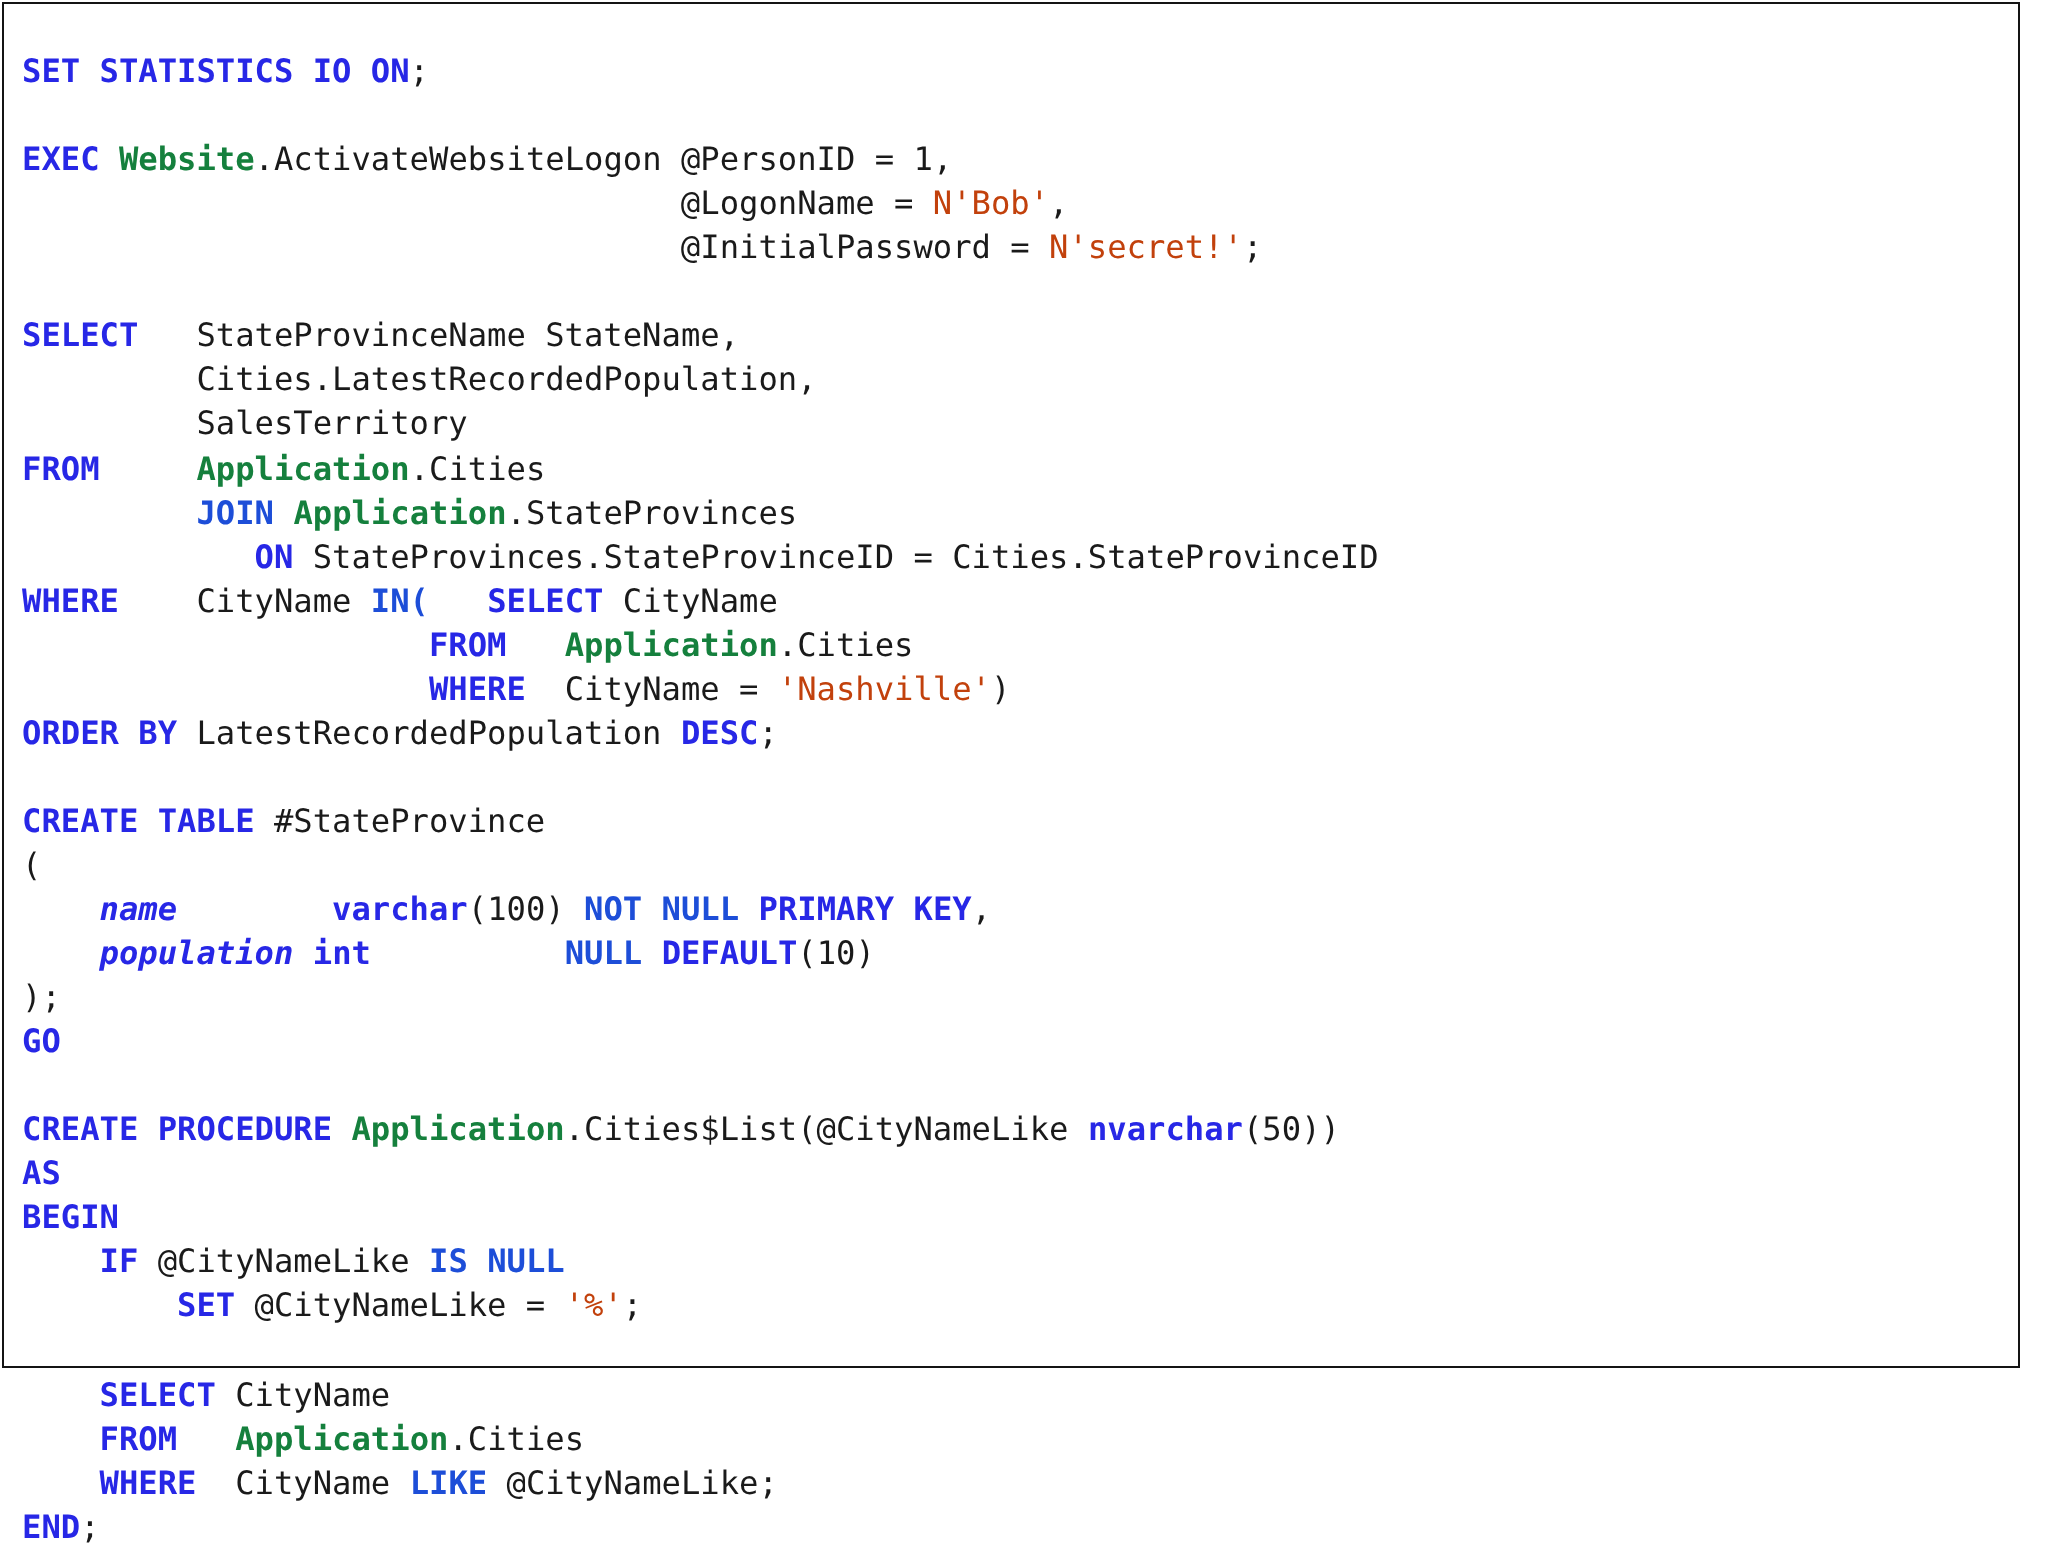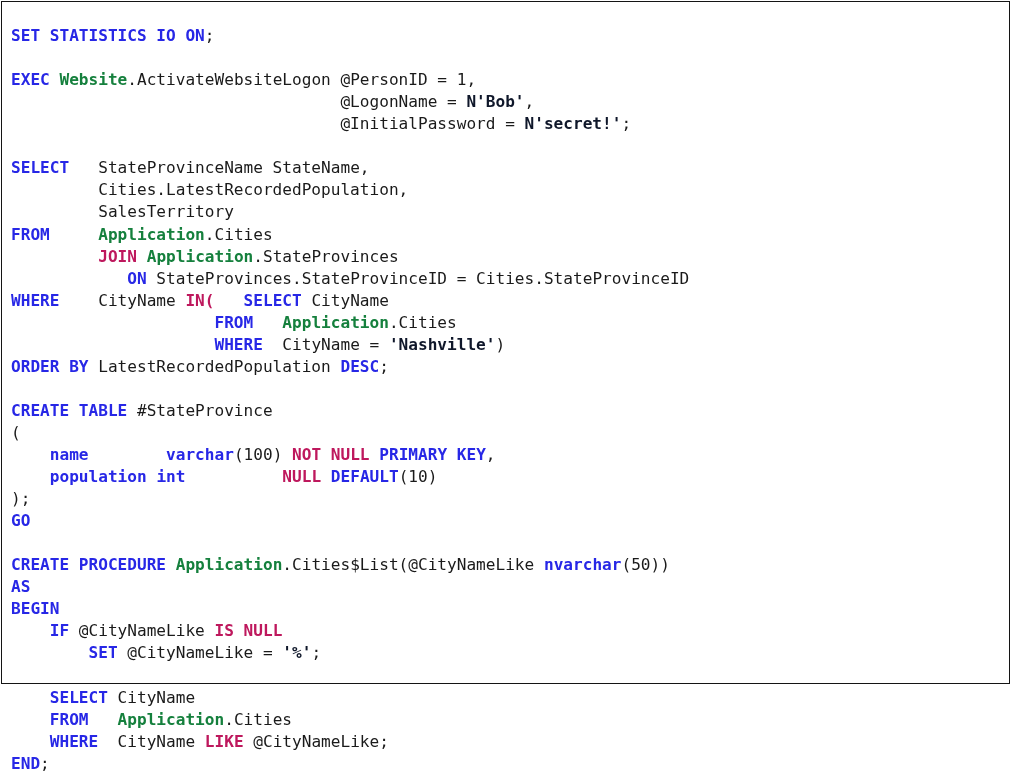--- a/index.html
+++ b/index.html
@@ -39,23 +39,23 @@
   }
   .ln {
     display: block;
     height: 22.05px;
     white-space: pre;
   }
   
   .kw    { color: #2727e6; font-weight: bold; }   
   .obj   { color: #15803d; font-weight: bold; }   
   .type  { color: #2727e6; font-weight: bold; text-align: center; }   
-  .col   { color: #2727e6; font-weight: bold; }   
-  .gray  { color: #be185d; font-weight: bold; }   
-  .str   { color: #0f172a; font-weight: bold; }   
+  .col   { color: #2727e6; font-weight: bold; font-style: italic; }   
+  .gray  { color: #1d4ed8; font-weight: bold; }   
+  .str   { color: #c2410c; font-weight: normal; }   
   .txt   { color: #1a1a1a; }                      
   .num   { color: #1a1a1a; }                      
 </style>
 </head>
 <body>
 
 <div id="code-frame">
   <pre id="code-block"><span class="ln"><span class="kw">SET STATISTICS IO ON</span><span class="txt">;</span></span><span class="ln">​</span><span class="ln"><span class="kw">EXEC</span><span class="txt"> </span><span class="obj">Website</span><span class="txt">.ActivateWebsiteLogon @PersonID = </span><span class="num">1</span><span class="txt">,</span></span><span class="ln"><span class="txt">                                  @LogonName = </span><span class="str">N'Bob'</span><span class="txt">,</span></span><span class="ln"><span class="txt">                                  @InitialPassword = </span><span class="str">N'secret!'</span><span class="txt">;</span></span><span class="ln">​</span><span class="ln"><span class="kw">SELECT</span><span class="txt">   StateProvinceName StateName,</span></span><span class="ln"><span class="txt">         Cities.LatestRecordedPopulation,</span></span><span class="ln"><span class="txt">         SalesTerritory</span></span><span class="ln"><span class="kw">FROM</span><span class="txt">     </span><span class="obj">Application</span><span class="txt">.Cities</span></span><span class="ln"><span class="txt">         </span><span class="gray">JOIN</span><span class="txt"> </span><span class="obj">Application</span><span class="txt">.StateProvinces</span></span><span class="ln"><span class="txt">            </span><span class="kw">ON</span><span class="txt"> StateProvinces.StateProvinceID = Cities.StateProvinceID</span></span><span class="ln"><span class="kw">WHERE</span><span class="txt">    CityName </span><span class="gray">IN(</span><span class="txt">   </span><span class="kw">SELECT</span><span class="txt"> CityName</span></span><span class="ln"><span class="txt">                     </span><span class="kw">FROM</span><span class="txt">   </span><span class="obj">Application</span><span class="txt">.Cities</span></span><span class="ln"><span class="txt">                     </span><span class="kw">WHERE</span><span class="txt">  CityName = </span><span class="str">'Nashville'</span><span class="txt">)</span></span><span class="ln"><span class="kw">ORDER BY</span><span class="txt"> LatestRecordedPopulation </span><span class="kw">DESC</span><span class="txt">;</span></span><span class="ln">​</span><span class="ln"><span class="kw">CREATE TABLE</span><span class="txt"> #StateProvince</span></span><span class="ln"><span class="txt">(</span></span><span class="ln"><span class="txt">    </span><span class="col">name</span><span class="txt">        </span><span class="type">varchar</span><span class="txt">(</span><span class="num">100</span><span class="txt">) </span><span class="gray">NOT NULL</span><span class="txt"> </span><span class="kw">PRIMARY KEY</span><span class="txt">,</span></span><span class="ln"><span class="txt">    </span><span class="col">population</span><span class="txt"> </span><span class="type">int</span><span class="txt">          </span><span class="gray">NULL</span><span class="txt"> </span><span class="kw">DEFAULT</span><span class="txt">(</span><span class="num">10</span><span class="txt">)</span></span><span class="ln"><span class="txt">);</span></span><span class="ln"><span class="kw">GO</span></span><span class="ln">​</span><span class="ln"><span class="kw">CREATE PROCEDURE</span><span class="txt"> </span><span class="obj">Application</span><span class="txt">.Cities$List(@CityNameLike </span><span class="type">nvarchar</span><span class="txt">(</span><span class="num">50</span><span class="txt">))</span></span><span class="ln"><span class="kw">AS</span></span><span class="ln"><span class="kw">BEGIN</span></span><span class="ln"><span class="txt">    </span><span class="kw">IF</span><span class="txt"> @CityNameLike </span><span class="gray">IS NULL</span></span><span class="ln"><span class="txt">        </span><span class="kw">SET</span><span class="txt"> @CityNameLike = </span><span class="str">'%'</span><span class="txt">;</span></span><span class="ln">​</span><span class="ln"><span class="txt">    </span><span class="kw">SELECT</span><span class="txt"> CityName</span></span><span class="ln"><span class="txt">    </span><span class="kw">FROM</span><span class="txt">   </span><span class="obj">Application</span><span class="txt">.Cities</span></span><span class="ln"><span class="txt">    </span><span class="kw">WHERE</span><span class="txt">  CityName </span><span class="gray">LIKE</span><span class="txt"> @CityNameLike;</span></span><span class="ln"><span class="kw">END</span><span class="txt">;</span></span></pre>
 </div>
 

